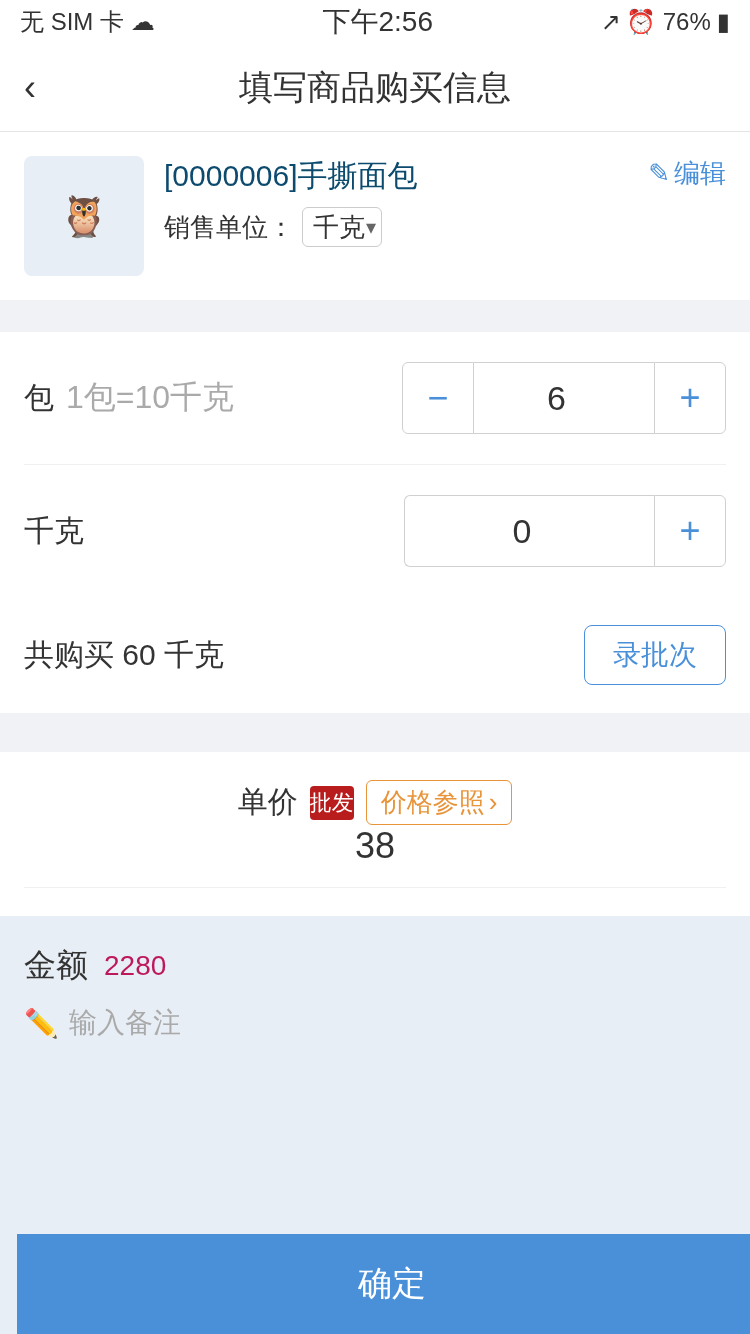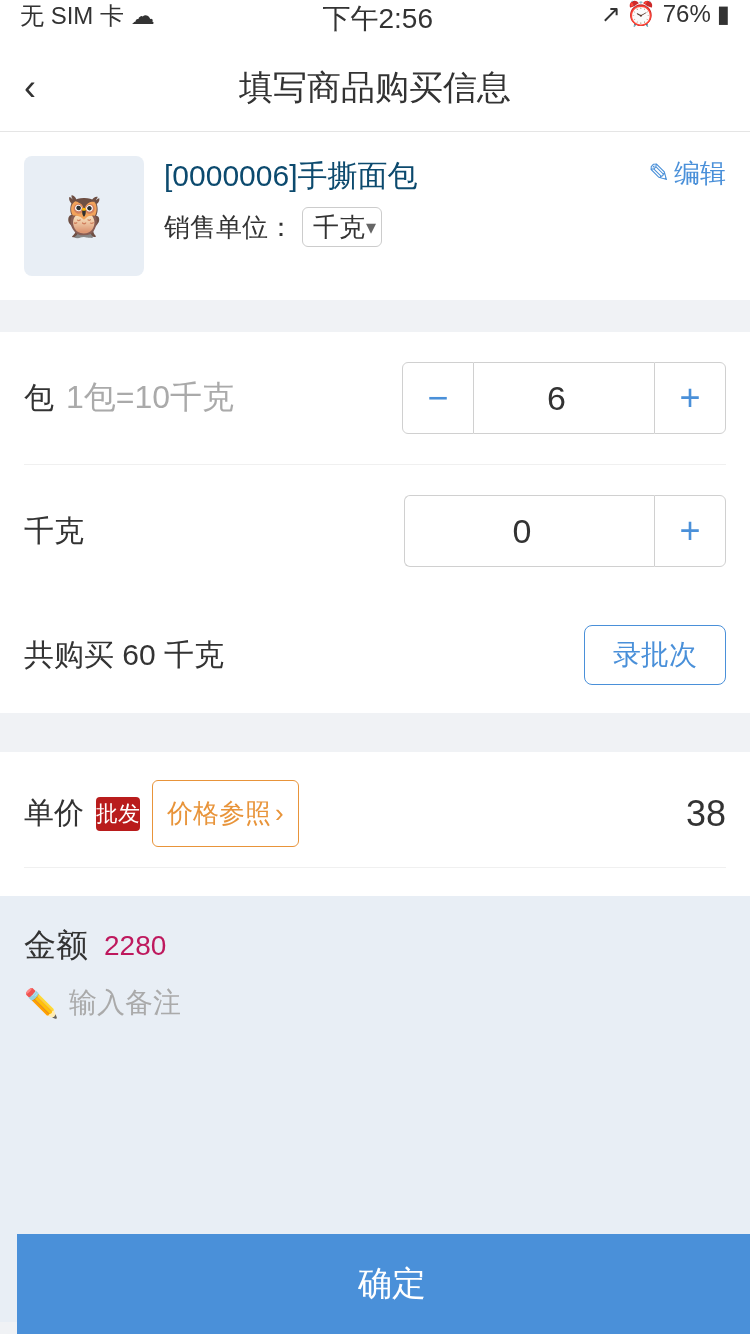--- a/index.html
+++ b/index.html
@@ -11,21 +11,21 @@
       background: #f0f2f5;
       font-size: 28px;
       color: #333;
     }
 
     
     .status-bar {
       height: 44px;
       background: #fff;
       display: flex;
-      align-items: flex-start;
+      align-items: center;
       justify-content: space-between;
       padding: 0 20px;
       font-size: 24px;
       color: #333;
     }
     .status-left { display: flex; align-items: center; gap: 8px; }
     .status-center { font-size: 28px; font-weight: 500; }
     .status-right { display: flex; align-items: center; gap: 6px; font-size: 24px; }
 
     
@@ -242,40 +242,41 @@
       background: #fff;
       padding: 28px 24px;
       margin-bottom: 0;
     }
     .price-row {
       display: flex;
       align-items: center;
       justify-content: space-between;
       padding-bottom: 20px;
       border-bottom: 1px solid #f0f0f0;
+      flex-direction: column;
     }
     .price-left {
       display: flex;
       align-items: center;
       gap: 12px;
     }
     .price-label { font-size: 30px; color: #333; }
     .tag-pifa {
       background: #b91c1c;
       color: #fff;
       font-size: 22px;
       border-radius: 4px;
       padding: 2px 0;
     }
     .price-ref-btn {
       border: 1px solid #e8943a;
       color: #e8943a;
       background: #fff;
       border-radius: 6px;
-      padding: 15px 14px;
+      padding: 4px 14px;
       font-size: 26px;
       cursor: pointer;
       display: flex;
       align-items: center;
       gap: 4px;
     }
     .price-value {
       font-size: 36px;
       color: #333;
       font-weight: 400;

